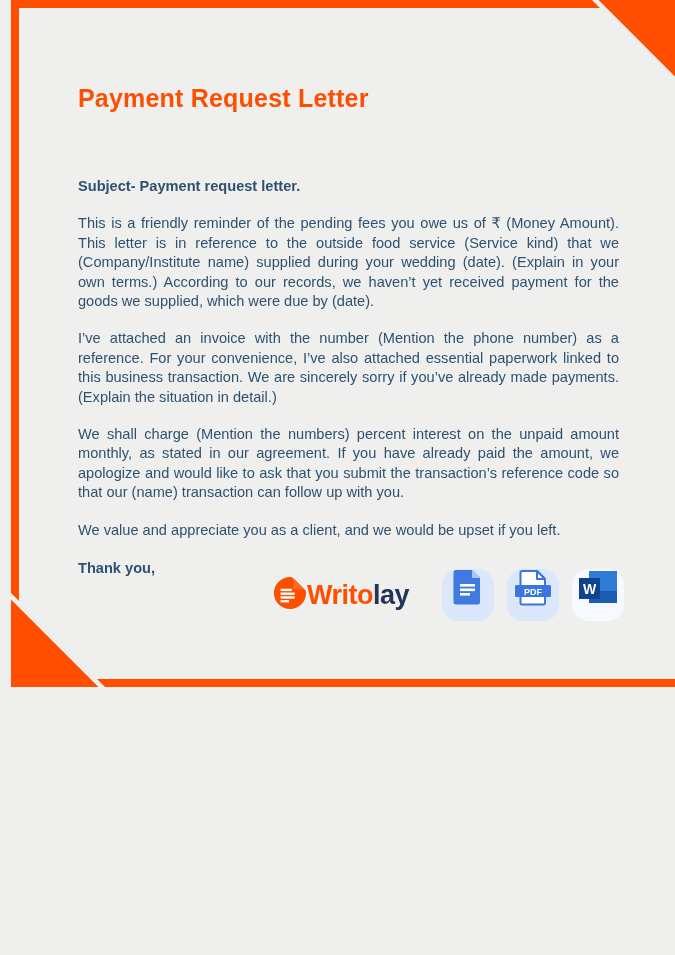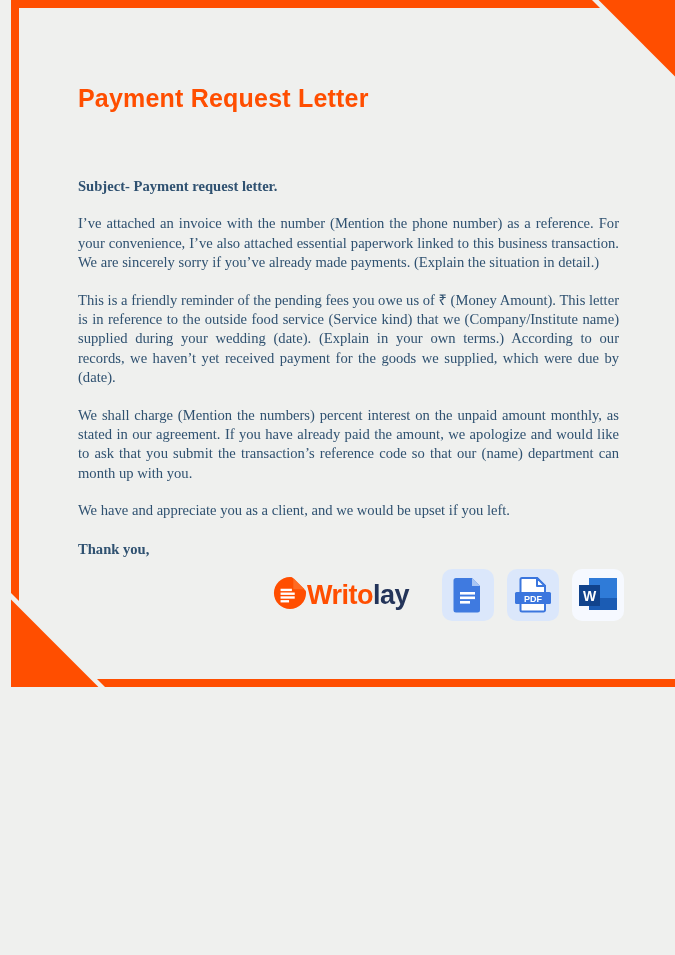--- a/index.html
+++ b/index.html
@@ -43,21 +43,20 @@
     padding-top: 84px;
     font-size: 25px;
     font-weight: 800;
     letter-spacing: 0.2px;
     color: #ff4e00;
   }
   .letter {
     color: #2f5170;
     font-size: 14.6px;
     line-height: 19.4px;
-    font-family: Liberation Serif, serif;
   }
   .subject { margin: 64px 0 0 0; font-weight: bold; }
   .salutation { margin: 19px 0 0 0; font-weight: bold; }
   .letter p.body-par { margin: 18px 0 0 0; text-align: justify; }
   .signoff { margin: 19px 0 0 0; font-weight: bold; }
 
   
   .footer {
     position: absolute;
     right: 62px; bottom: 66px; left: 0;
@@ -70,23 +69,23 @@
   .brand {
     display: flex; align-items: center; 
     margin-right: 20px;
     cursor: pointer;
   }
   .brand-name { font-size: 27px; font-weight: 800; letter-spacing: -0.5px; }
   .brand-name .primary { color: #ff4e00; }
   .brand-name .secondary { color: #233459; }
   .tile {
     width: 52px; height: 52px;
-    border-radius: 10px;
+    border-radius: 16px;
     background: #dbe7fb;
-    display: flex; align-items: center; justify-content: center;
+    display: flex; align-items: flex-start; justify-content: center;
     cursor: pointer;
   }
   .tile-light { background: #f6f9ff; }
 </style>
 </head>
 <body>
 
 <div class="page">
 
   <div class="frame"></div>
@@ -98,24 +97,24 @@
   <div class="corner corner-bl">
     <div class="gap"></div>
     <div class="tri"></div>
   </div>
 
   <div class="content">
     <h1 class="title">Payment Request Letter</h1>
 
     <div class="letter">
       <p class="subject">Subject- Payment request letter.</p>
+      <p class="body-par">This is a friendly reminder of the pending fees you owe us of ₹ (Money Amount). This letter is in reference to the outside food service (Service kind) that we (Company/Institute name) supplied during your wedding (date). (Explain in your own terms.) According to our records, we haven’t yet received payment for the goods we supplied, which were due by (date).</p>
       <p class="body-par">I’ve attached an invoice with the number (Mention the phone number) as a reference. For your convenience, I’ve also attached essential paperwork linked to this business transaction. We are sincerely sorry if you’ve already made payments. (Explain the situation in detail.)</p>
-      <p class="body-par">This is a friendly reminder of the pending fees you owe us of ₹ (Money Amount). This letter is in reference to the outside food service (Service kind) that we (Company/Institute name) supplied during your wedding (date). (Explain in your own terms.) According to our records, we haven’t yet received payment for the goods we supplied, which were due by (date).</p>
-      <p class="body-par">We shall charge (Mention the numbers) percent interest on the unpaid amount monthly, as stated in our agreement. If you have already paid the amount, we apologize and would like to ask that you submit the transaction’s reference code so that our (name) department can month up with you.</p>
-      <p class="body-par">We have and appreciate you as a client, and we would be upset if you left.</p>
+      <p class="body-par">We shall charge (Mention the numbers) percent interest on the unpaid amount monthly, as stated in our agreement. If you have already paid the amount, we apologize and would like to ask that you submit the transaction’s reference code so that our (name) transaction can follow up with you.</p>
+      <p class="body-par">We value and appreciate you as a client, and we would be upset if you left.</p>
       <p class="signoff">Thank you,</p>
     </div>
   </div>
 
   <div class="footer">
 
     <div class="brand">
       <span>
         <svg width="34" height="34" viewBox="0 0 36 36">
           <circle cx="18" cy="18" r="17" fill="#ff4e00"></circle>

